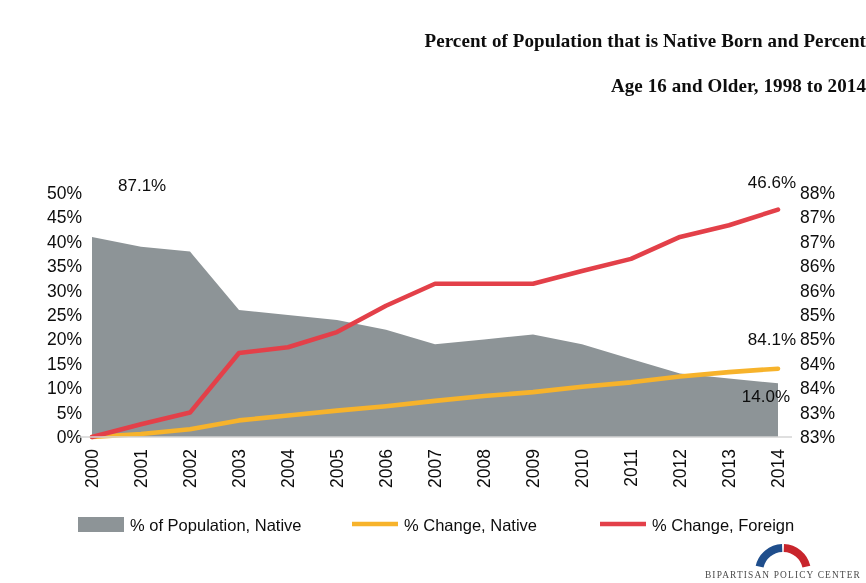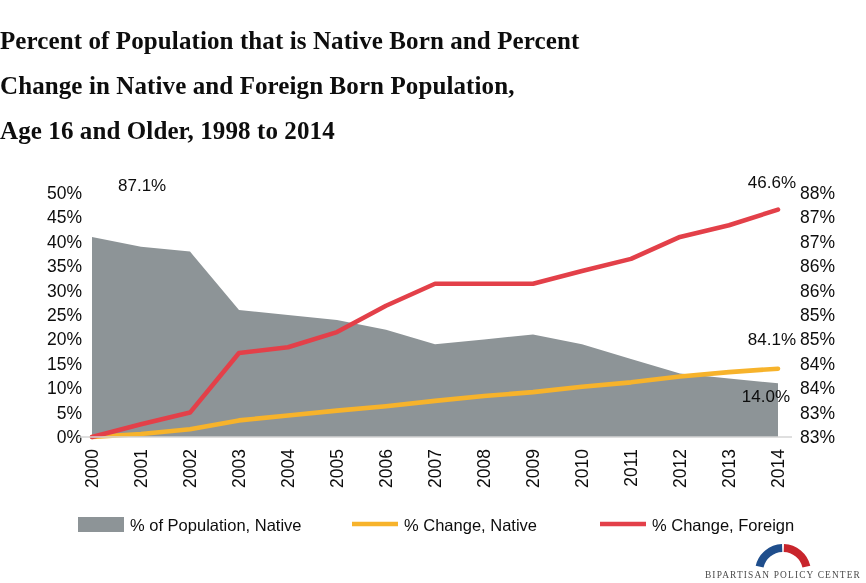--- a/index.html
+++ b/index.html
@@ -18,24 +18,24 @@
     position: absolute;
     left: 0; top: 0;
     width: 866px;
     height: 583px;
   }
   .title-block {
     position: absolute;
     left: 0;
     top: 18px;
     width: 866px;
-    text-align: left;
+    text-align: right;
     font-family: "Liberation Serif", serif;
     font-weight: bold;
-    font-size: 25px;
+    font-size: 19px;
     color: #0d0d0d;
     line-height: 45px;
     letter-spacing: 0.1px;
   }
   .title-line { display: block; }
   svg { display: block; }
   text { font-family: "Liberation Sans", sans-serif; }
   .axis-label {
     font-size: 17.5px;
     fill: #0d0d0d;
@@ -59,21 +59,20 @@
     letter-spacing: 1.15px;
   }
 </style>
 </head>
 <body>
 
 <div id="chart-root">
 
   <div class="title-block">
     <span class="title-line">Percent of Population that is Native Born and Percent</span>
-    <span class="title-line">Change in Native and Foreign Born Population,</span>
     <span class="title-line">Age 16 and Older, 1998 to 2014</span>
   </div>
 
   <svg id="plot-svg" width="866" height="583">
     <g id="left-axis-group">
         <text x="82" y="443" class="axis-label" text-anchor="end">0%</text>
         <text x="82" y="418.6" class="axis-label" text-anchor="end">5%</text>
         <text x="82" y="394.2" class="axis-label" text-anchor="end">10%</text>
         <text x="82" y="369.8" class="axis-label" text-anchor="end">15%</text>
         <text x="82" y="345.4" class="axis-label" text-anchor="end">20%</text>

